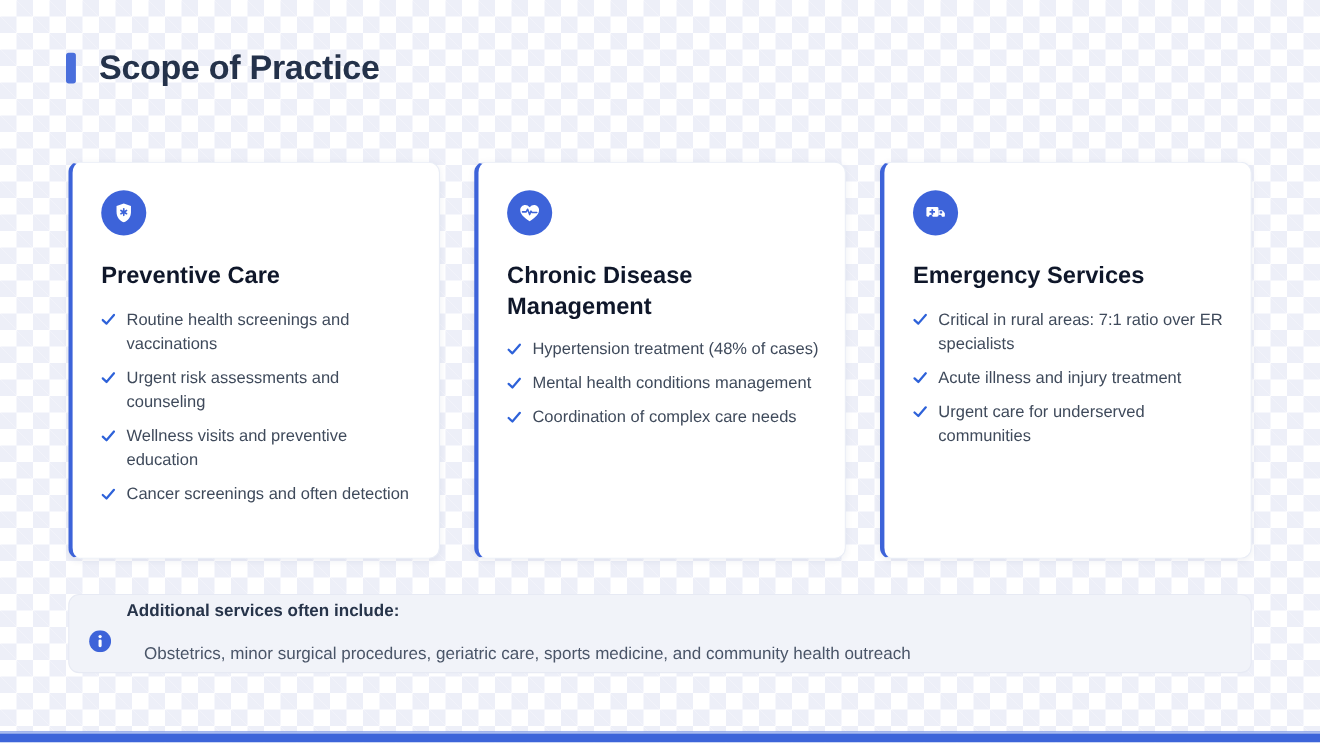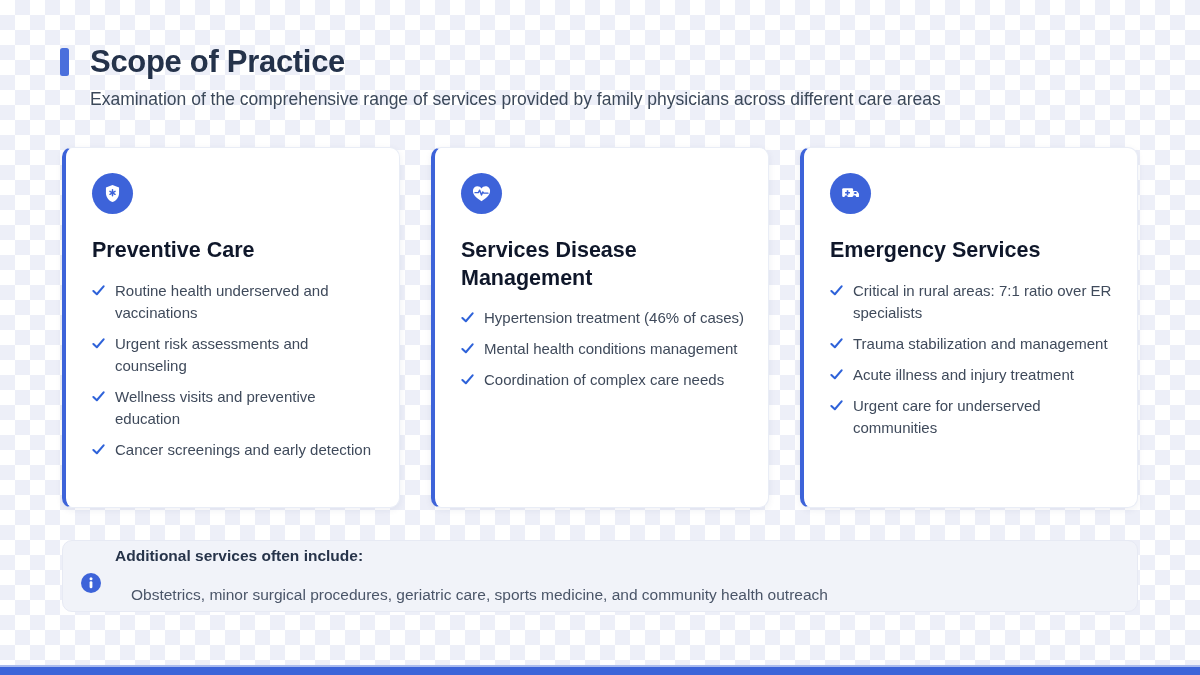--- a/index.html
+++ b/index.html
@@ -98,21 +98,20 @@
 </head>
 <body>
 
 <div class="slide">
 
   <div class="header">
     <div class="title-row">
       <div class="accent-bar"></div>
       <h1 class="page-title">Scope of Practice</h1>
     </div>
-    <p class="subtitle">Examination of the comprehensive range of services provided by family physicians across different care areas</p>
   </div>
 
   <div class="cards">
 
     <section class="card">
       <div class="icon-circle">
         <svg width="21" height="21" viewBox="0 0 24 24">
           <path d="M12 2.2 L19.5 5 V11 C19.5 16.3 16.4 20 12 21.8 C7.6 20 4.5 16.3 4.5 11 V5 Z" fill="#ffffff"></path>
           <g stroke="#3d63d9" stroke-width="1.7" stroke-linecap="round">
             <line x1="12" y1="7.8" x2="12" y2="14.6"></line>
@@ -121,57 +120,57 @@
           </g>
           <circle cx="12" cy="11.2" r="1.6" fill="#3d63d9"></circle>
         </svg>
       </div>
       <h2 class="card-title">Preventive Care</h2>
       <ul class="card-list">
         <li>
           <svg class="check-icon" width="13" height="13" viewBox="0 0 14 14">
               <polyline points="1.5,7.5 5.2,11 12.5,2.5" fill="none" stroke="#2e62d9" stroke-width="2.2" stroke-linecap="round" stroke-linejoin="round"></polyline>
             </svg>
-          <span>Routine health underserved and vaccinations</span>
+          <span>Routine health screenings and vaccinations</span>
         </li>
         <li>
           <svg class="check-icon" width="13" height="13" viewBox="0 0 14 14">
               <polyline points="1.5,7.5 5.2,11 12.5,2.5" fill="none" stroke="#2e62d9" stroke-width="2.2" stroke-linecap="round" stroke-linejoin="round"></polyline>
             </svg>
           <span>Urgent risk assessments and counseling</span>
         </li>
         <li>
           <svg class="check-icon" width="13" height="13" viewBox="0 0 14 14">
               <polyline points="1.5,7.5 5.2,11 12.5,2.5" fill="none" stroke="#2e62d9" stroke-width="2.2" stroke-linecap="round" stroke-linejoin="round"></polyline>
             </svg>
           <span>Wellness visits and preventive education</span>
         </li>
         <li>
           <svg class="check-icon" width="13" height="13" viewBox="0 0 14 14">
               <polyline points="1.5,7.5 5.2,11 12.5,2.5" fill="none" stroke="#2e62d9" stroke-width="2.2" stroke-linecap="round" stroke-linejoin="round"></polyline>
             </svg>
-          <span>Cancer screenings and early detection</span>
+          <span>Cancer screenings and often detection</span>
         </li>
       </ul>
     </section>
 
     <section class="card">
       <div class="icon-circle">
         <svg width="21" height="21" viewBox="0 0 24 24">
           <path d="M12 20.8 C5.2 16.2 2.2 12.8 2.2 9 C2.2 6 4.6 3.8 7.4 3.8 C9.2 3.8 10.9 4.7 12 6.3 C13.1 4.7 14.8 3.8 16.6 3.8 C19.4 3.8 21.8 6 21.8 9 C21.8 12.8 18.8 16.2 12 20.8 Z" fill="#ffffff"></path>
           <polyline points="4.6,11 8.4,11 9.9,8.2 12,13.8 13.4,10.2 14.5,11.6 19.4,11.6" fill="none" stroke="#3d63d9" stroke-width="1.6" stroke-linecap="round" stroke-linejoin="round"></polyline>
         </svg>
       </div>
-      <h2 class="card-title">Services Disease Management</h2>
+      <h2 class="card-title">Chronic Disease Management</h2>
       <ul class="card-list">
         <li>
           <svg class="check-icon" width="13" height="13" viewBox="0 0 14 14">
               <polyline points="1.5,7.5 5.2,11 12.5,2.5" fill="none" stroke="#2e62d9" stroke-width="2.2" stroke-linecap="round" stroke-linejoin="round"></polyline>
             </svg>
-          <span>Hypertension treatment (46% of cases)</span>
+          <span>Hypertension treatment (48% of cases)</span>
         </li>
         <li>
           <svg class="check-icon" width="13" height="13" viewBox="0 0 14 14">
               <polyline points="1.5,7.5 5.2,11 12.5,2.5" fill="none" stroke="#2e62d9" stroke-width="2.2" stroke-linecap="round" stroke-linejoin="round"></polyline>
             </svg>
           <span>Mental health conditions management</span>
         </li>
         <li>
           <svg class="check-icon" width="13" height="13" viewBox="0 0 14 14">
               <polyline points="1.5,7.5 5.2,11 12.5,2.5" fill="none" stroke="#2e62d9" stroke-width="2.2" stroke-linecap="round" stroke-linejoin="round"></polyline>
@@ -197,26 +196,20 @@
         <li>
           <svg class="check-icon" width="13" height="13" viewBox="0 0 14 14">
               <polyline points="1.5,7.5 5.2,11 12.5,2.5" fill="none" stroke="#2e62d9" stroke-width="2.2" stroke-linecap="round" stroke-linejoin="round"></polyline>
             </svg>
           <span>Critical in rural areas: 7:1 ratio over ER specialists</span>
         </li>
         <li>
           <svg class="check-icon" width="13" height="13" viewBox="0 0 14 14">
               <polyline points="1.5,7.5 5.2,11 12.5,2.5" fill="none" stroke="#2e62d9" stroke-width="2.2" stroke-linecap="round" stroke-linejoin="round"></polyline>
             </svg>
-          <span>Trauma stabilization and management</span>
-        </li>
-        <li>
-          <svg class="check-icon" width="13" height="13" viewBox="0 0 14 14">
-              <polyline points="1.5,7.5 5.2,11 12.5,2.5" fill="none" stroke="#2e62d9" stroke-width="2.2" stroke-linecap="round" stroke-linejoin="round"></polyline>
-            </svg>
           <span>Acute illness and injury treatment</span>
         </li>
         <li>
           <svg class="check-icon" width="13" height="13" viewBox="0 0 14 14">
               <polyline points="1.5,7.5 5.2,11 12.5,2.5" fill="none" stroke="#2e62d9" stroke-width="2.2" stroke-linecap="round" stroke-linejoin="round"></polyline>
             </svg>
           <span>Urgent care for underserved communities</span>
         </li>
       </ul>
     </section>

